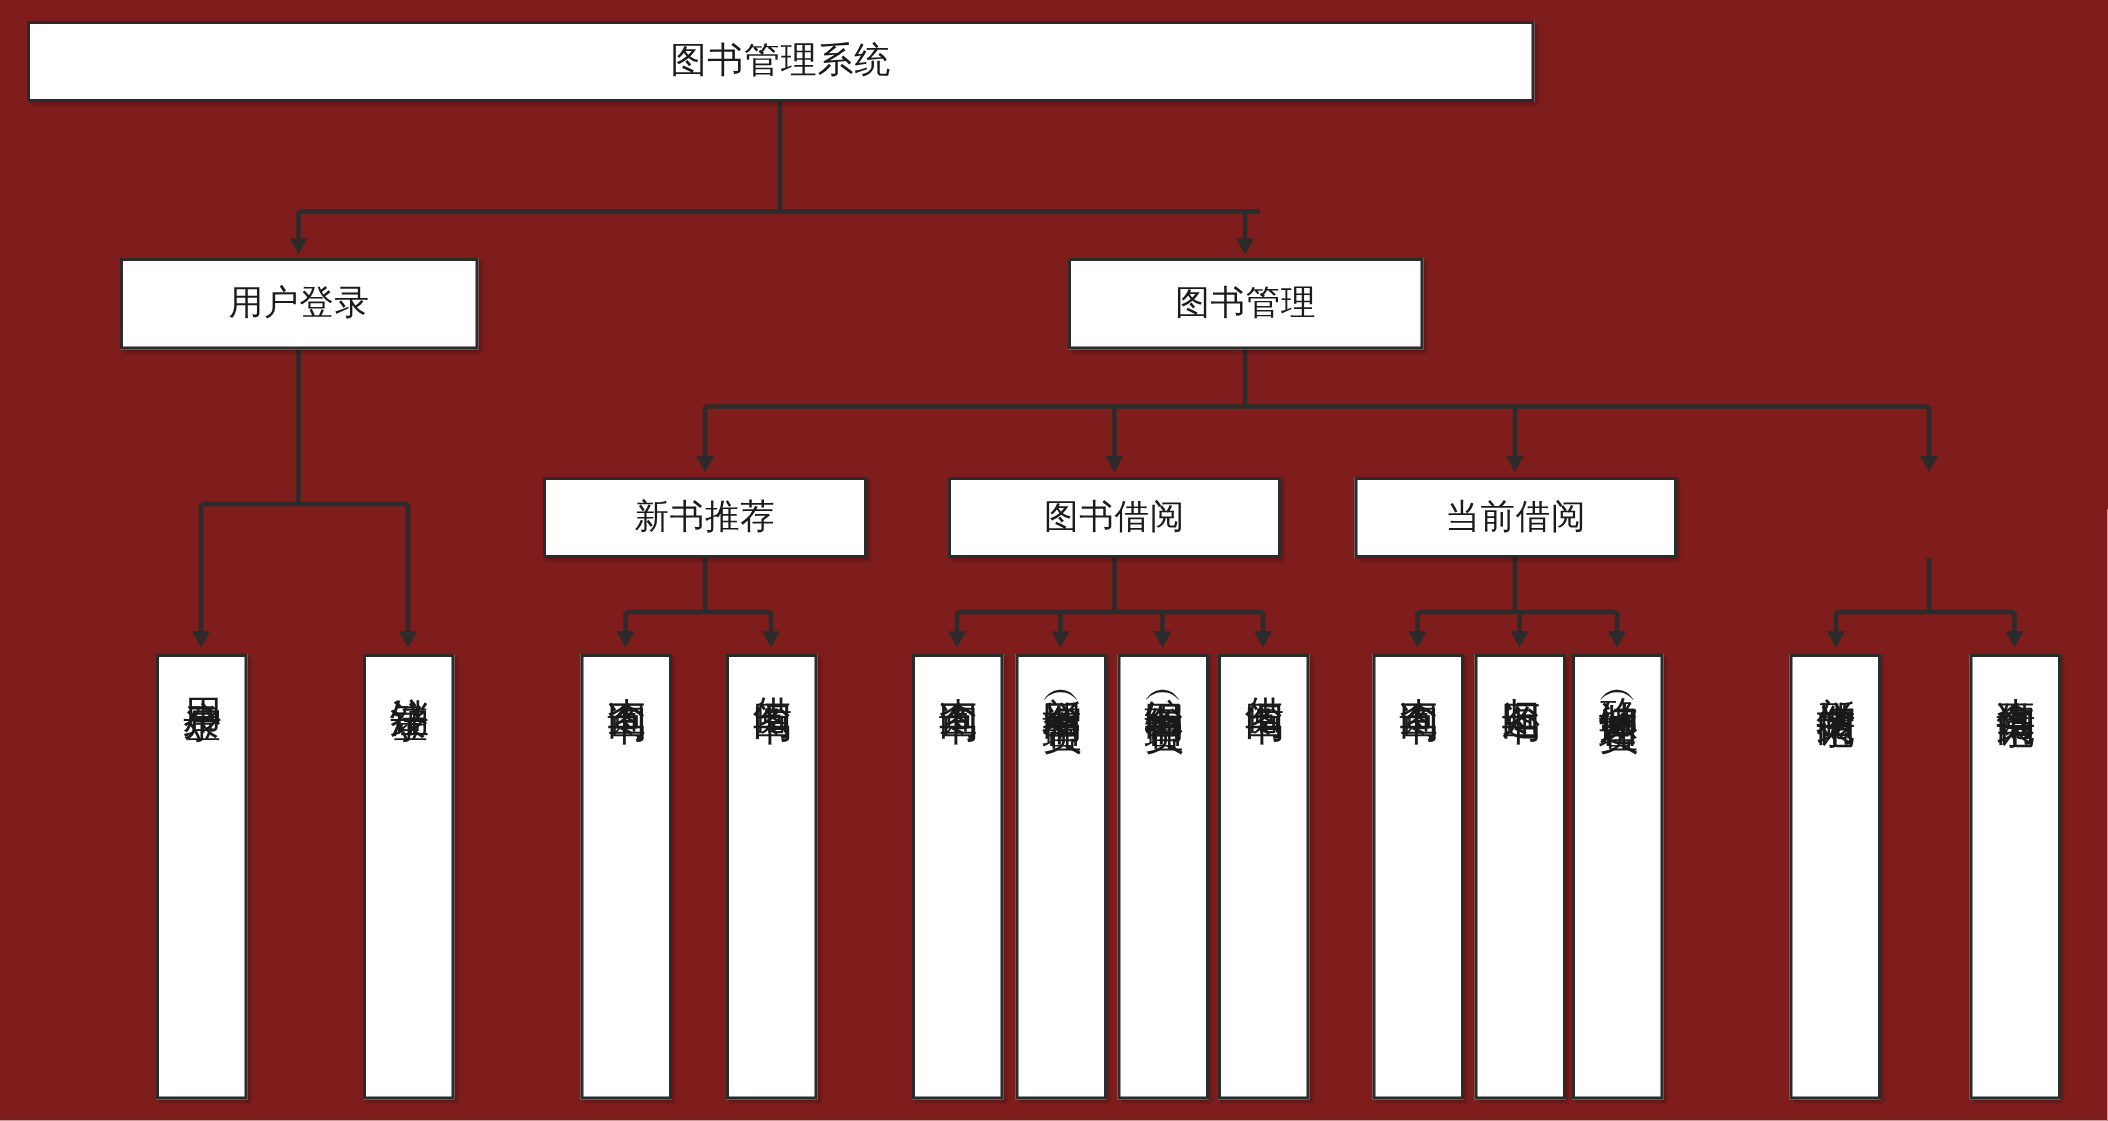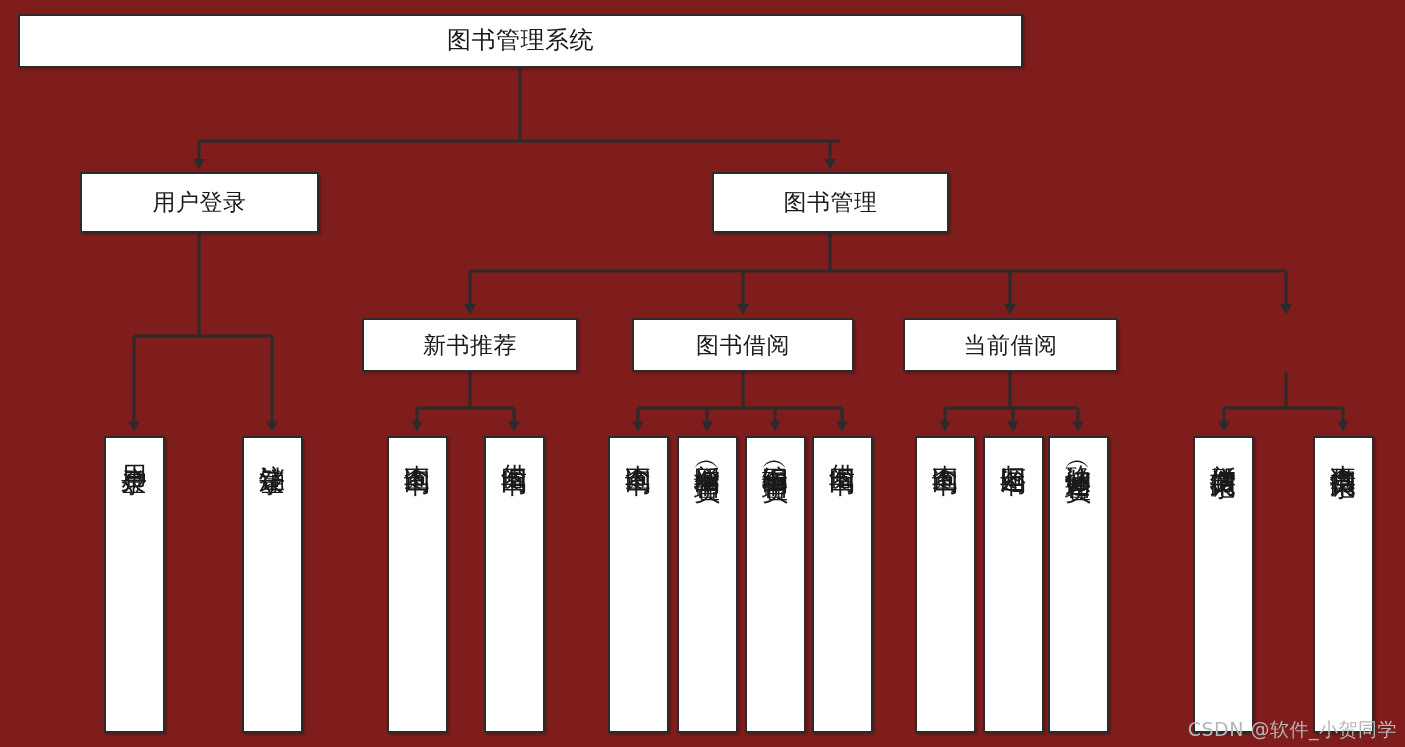--- a/index.html
+++ b/index.html
@@ -199,15 +199,14 @@
   </div>
 
   <div class="node vert" style="left:1193px; top:436px; width:61px; height:297px;">
     <span class="label">新增借阅记录</span>
   </div>
 
   <div class="node vert" style="left:1313px; top:436px; width:61px; height:297px;">
     <span class="label">查询借阅记录</span>
   </div>
 
-  <div id="watermark">CSDN @软件_小贺同学</div>
 
 </div>
 
 </body></html>

